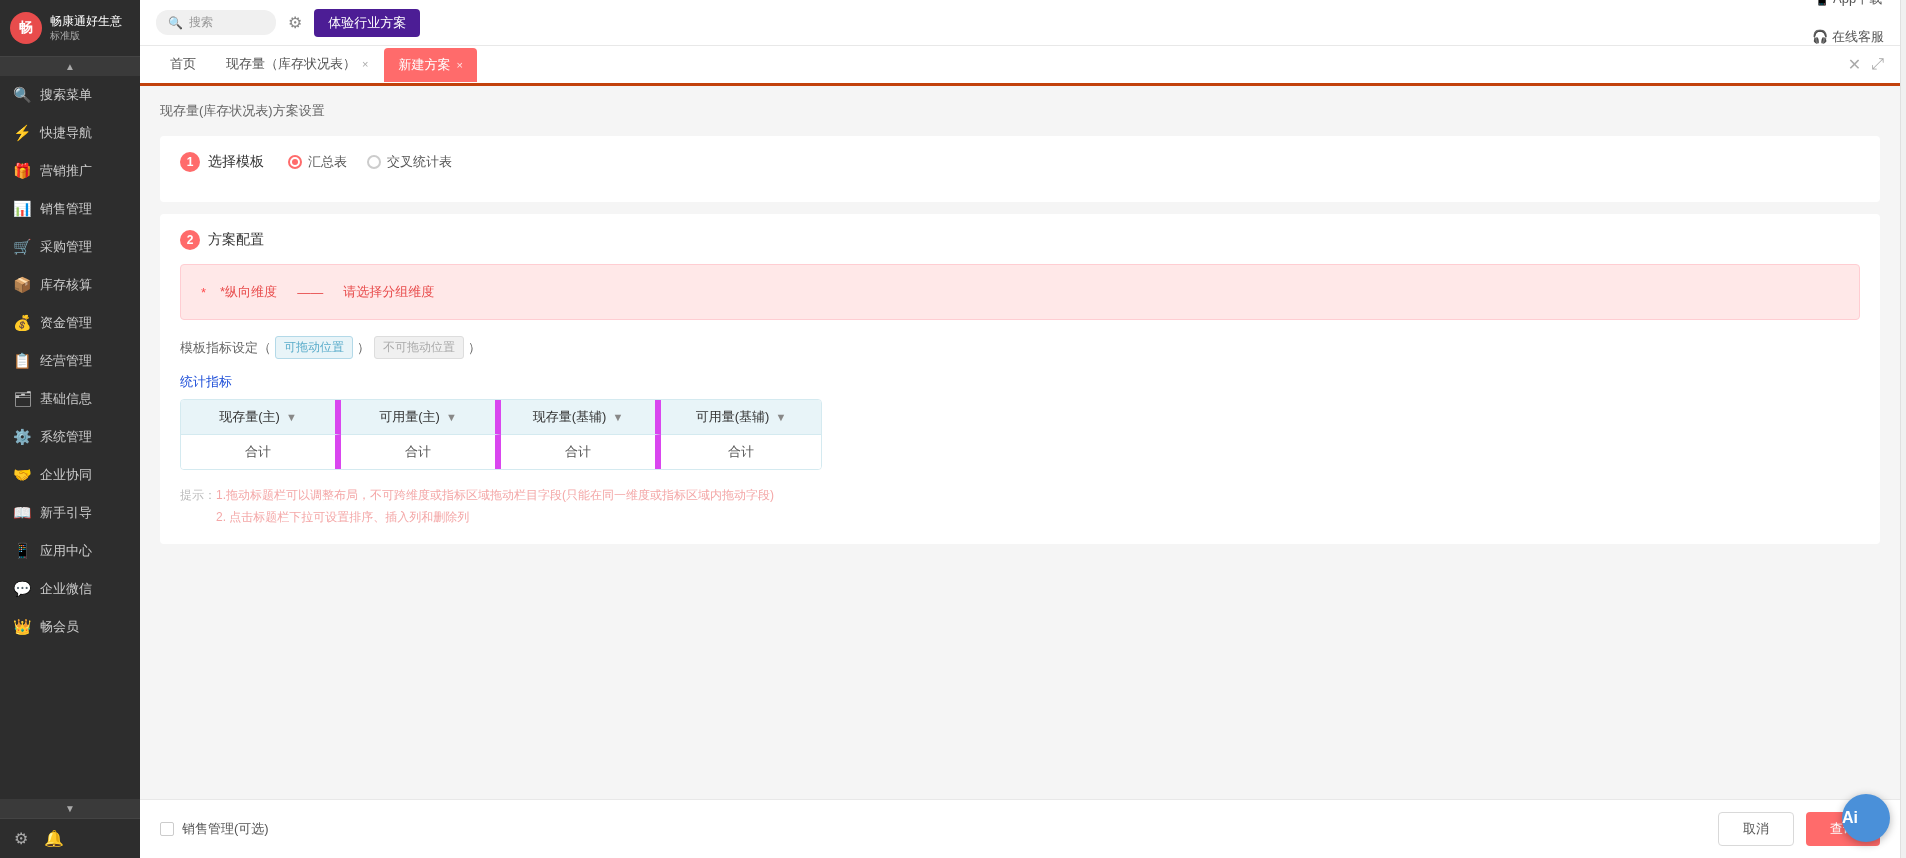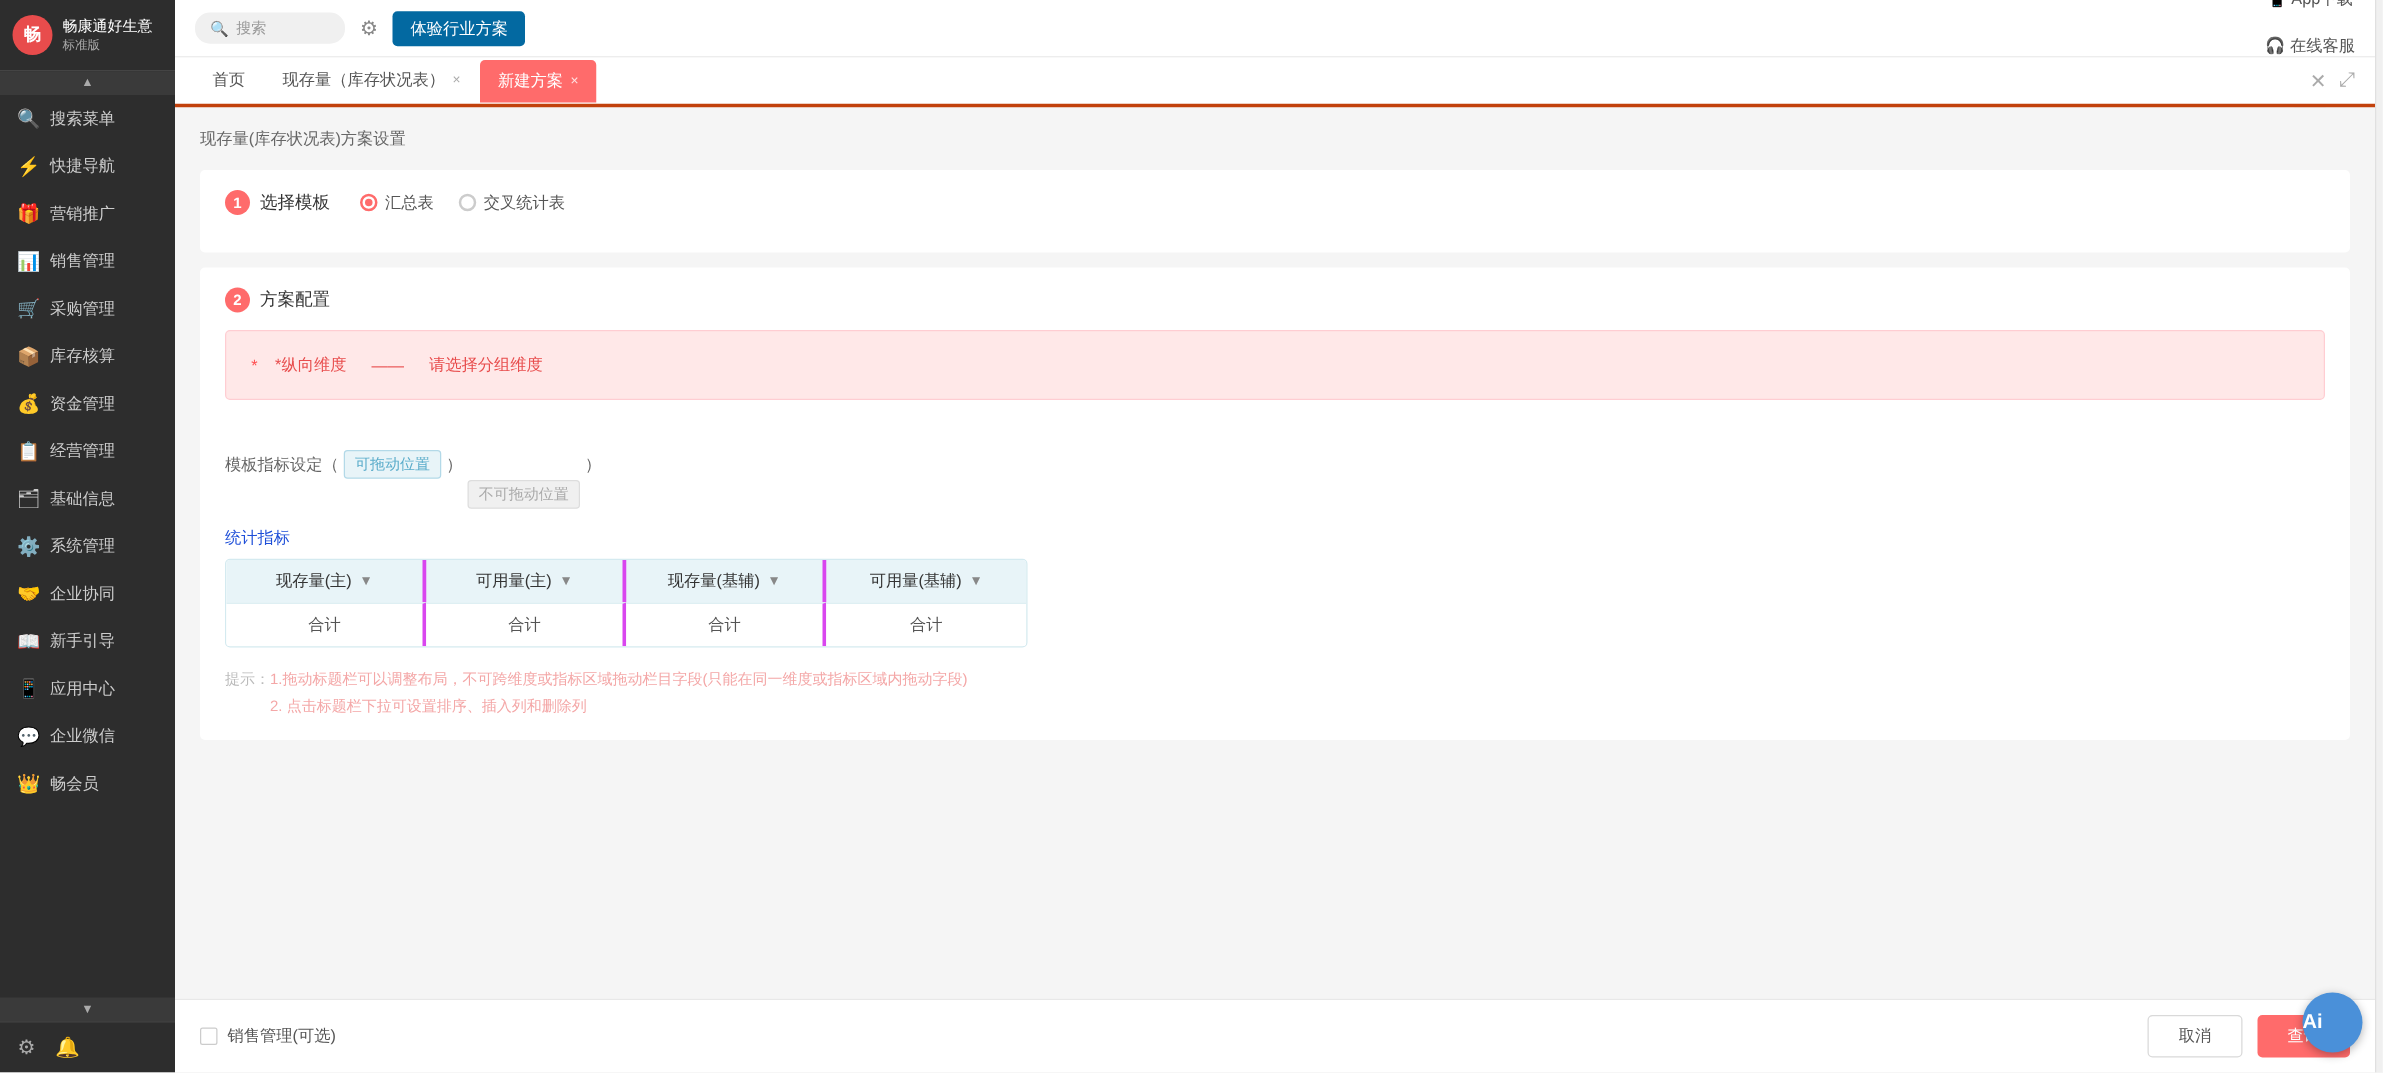--- a/index.html
+++ b/index.html
@@ -51,21 +51,21 @@
 
     
     .topbar {
       background: #fff; height: 46px; display: flex; align-items: center; padding: 0 16px;
       border-bottom: 1px solid #e8e8e8; gap: 12px; flex-shrink: 0;
     }
     .topbar-search {
       background: #f0f0f0; border-radius: 12px; padding: 4px 12px; display: flex; align-items: center; gap: 6px; color: #999; font-size: 12px; min-width: 120px;
     }
     .topbar-btn-industry {
-      background: #0369a1; color: white; border: none; border-radius: 4px; padding: 5px 14px; cursor: pointer; font-size: 13px;
+      background: #4c1d95; color: white; border: none; border-radius: 4px; padding: 5px 14px; cursor: pointer; font-size: 13px;
     }
     .topbar-right { margin-left: auto; display: flex; align-items: center; gap: 20px; color: #555; font-size: 13px; flex-direction: column; }
     .topbar-badge { position: relative; display: inline-block; }
     .badge-count { position: absolute; top: -6px; right: -10px; background: #ff4d4f; color: white; font-size: 9px; border-radius: 8px; padding: 0 4px; }
     .topbar-gear { color: #888; font-size: 16px; cursor: pointer; }
 
     
     .tabbar {
       background: #fff; display: flex; align-items: center; padding: 0 16px; border-bottom: 3px solid #c2410c; flex-shrink: 0; height: 40px; gap: 2px;
     }
@@ -104,28 +104,28 @@
       background: #ffe8e8; border: 1px solid #ffcdd2; border-radius: 4px; padding: 18px 20px; margin-bottom: 16px;
       display: flex; align-items: center; gap: 12px;
     }
     .required-star { color: #ff4d4f; margin-right: 2px; }
     .dimension-label { font-size: 13px; color: #e84c4c; font-weight: 500; }
     .dimension-divider { color: #e84c4c; margin: 0 8px; }
     .dimension-placeholder { color: #e84c4c; font-size: 13px; }
 
     .indicator-setting { display: flex; align-items: center; gap: 4px; margin-bottom: 14px; font-size: 13px; color: #666; }
     .tag-draggable { background: #e8f4f8; border: 1px solid #b3d9e8; color: #5aacca; border-radius: 3px; padding: 2px 8px; font-size: 12px; }
-    .tag-not-draggable { background: #f0f0f0; border: 1px solid #ddd; color: #aaa; border-radius: 3px; padding: 2px 8px; font-size: 12px; margin-top: 48px; }
+    .tag-not-draggable { background: #f0f0f0; border: 1px solid #ddd; color: #aaa; border-radius: 3px; padding: 2px 8px; font-size: 12px; }
 
     .stat-section-title { color: #1d4ed8; font-size: 13px; margin-bottom: 8px; }
     .stat-table { border: 1px solid #d4eaf0; border-radius: 4px; overflow: hidden; display: inline-block; }
     .stat-table-row { display: flex; }
     .stat-table-header { display: flex; background: #e8f4f8; }
     .stat-table-cell {
-      width: 160px; padding: 8px 14px; border-right: 3px solid #d946ef; font-size: 13px; color: #333;
+      width: 160px; padding: 8px 14px; border-right: 6px solid #d946ef; font-size: 13px; color: #333;
       display: flex; align-items: center; justify-content: center; gap: 6px;
     }
     .stat-table-cell:last-child { border-right: none; }
     .stat-table-body .stat-table-cell { background: #fff; border-top: 1px solid #d4eaf0; color: #555; justify-content: center; }
     .cell-chevron { color: #888; font-size: 11px; cursor: pointer; }
 
     .tips { font-size: 12px; color: #bbb; margin-top: 12px; line-height: 1.8; }
     .tips span { color: #f4a7a7; }
 
     

